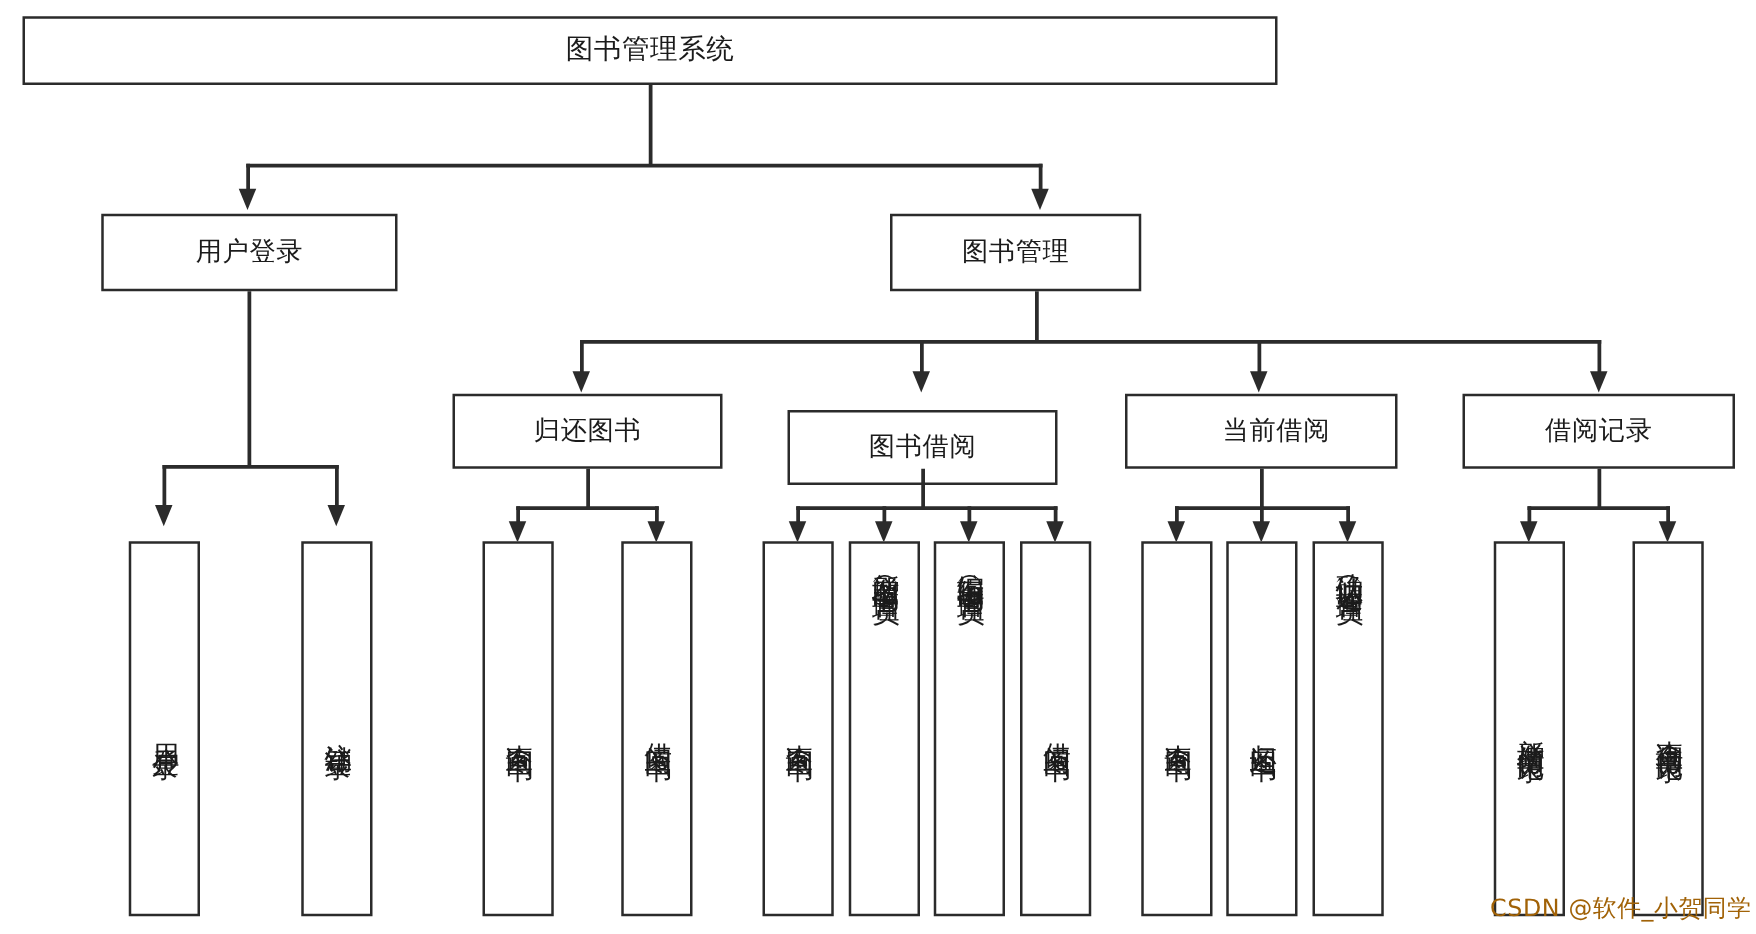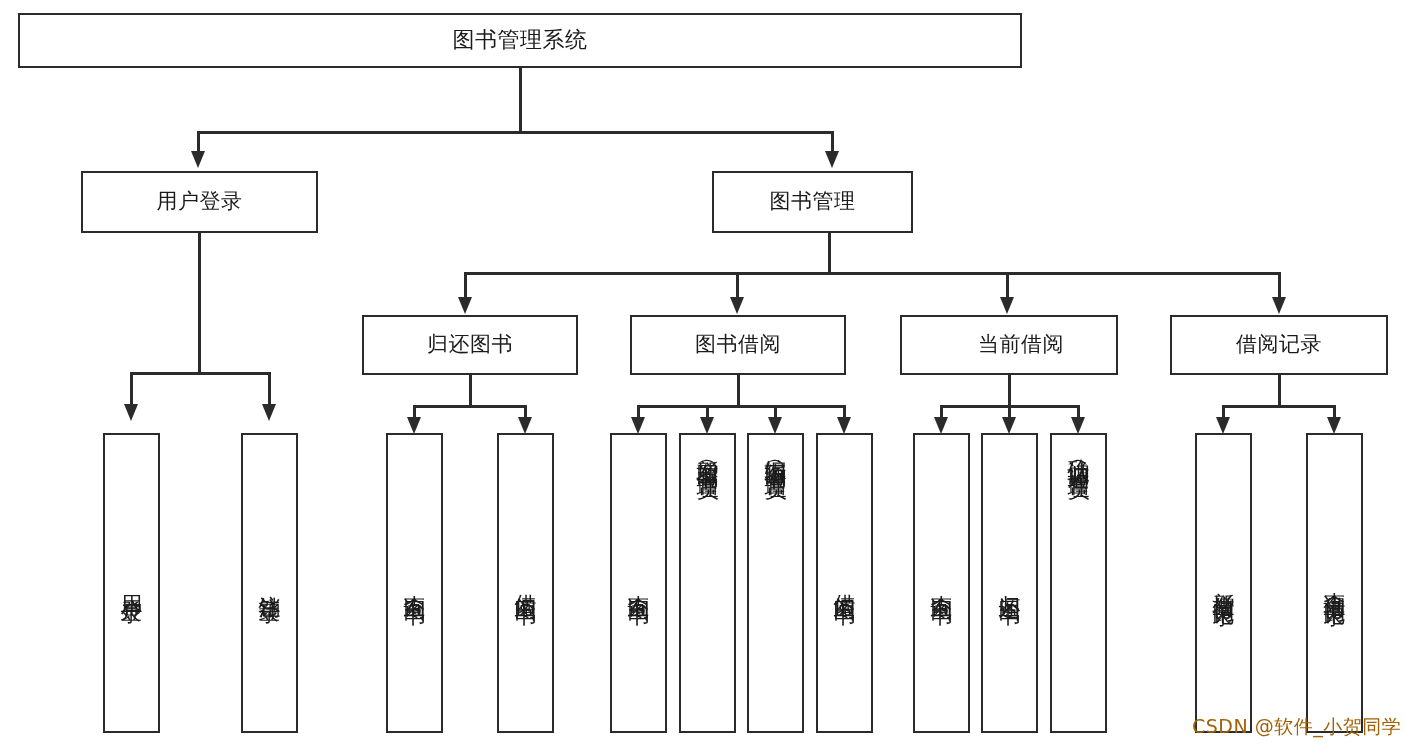--- a/index.html
+++ b/index.html
@@ -123,21 +123,21 @@
   <div class="seg vline" style="left:1006px;top:272px;width:2.6px;height:27px;"></div>
   <div class="seg vline" style="left:1278px;top:272px;width:2.6px;height:27px;"></div>
   <div class="arrow" style="left:458px;top:297px;"></div>
   <div class="arrow" style="left:730px;top:297px;"></div>
   <div class="arrow" style="left:1000px;top:297px;"></div>
   <div class="arrow" style="left:1272px;top:297px;"></div>
 
   <div class="node h" style="left:362px;top:315px;width:216px;height:60px;">
     <span class="lbl">归还图书</span>
   </div>
-  <div class="node h" style="left:630px;top:315px;width:216px;height:60px;">
+  <div class="node h" style="left:630px;top:328px;width:216px;height:60px;">
     <span class="lbl">图书借阅</span>
   </div>
   <div class="node h" style="left:900px;top:315px;width:218px;height:60px;padding-left:24px;">
     <span class="lbl">当前借阅</span>
   </div>
   <div class="node h" style="left:1170px;top:315px;width:218px;height:60px;">
     <span class="lbl">借阅记录</span>
   </div>
 
   <div class="seg vline" style="left:469px;top:375px;width:2.6px;height:33px;"></div>

